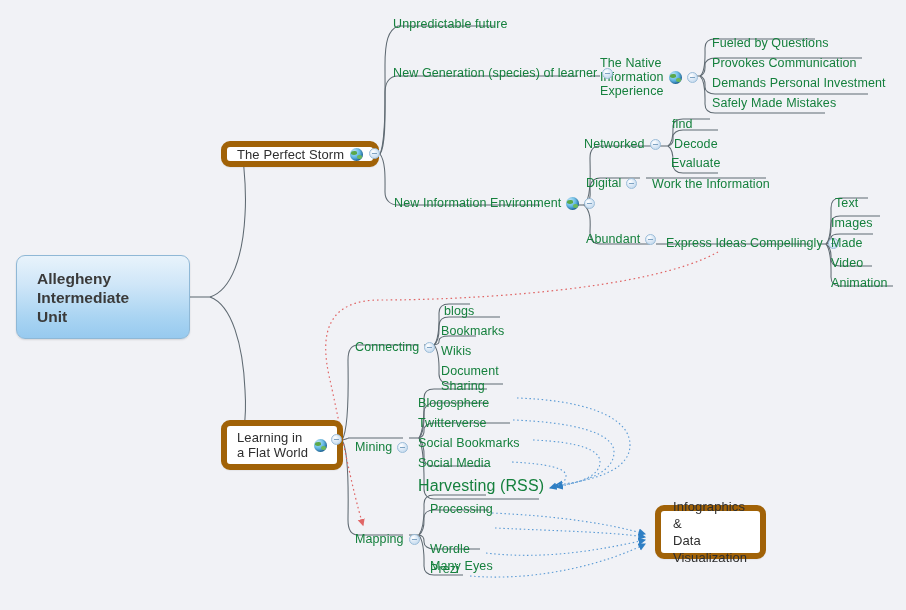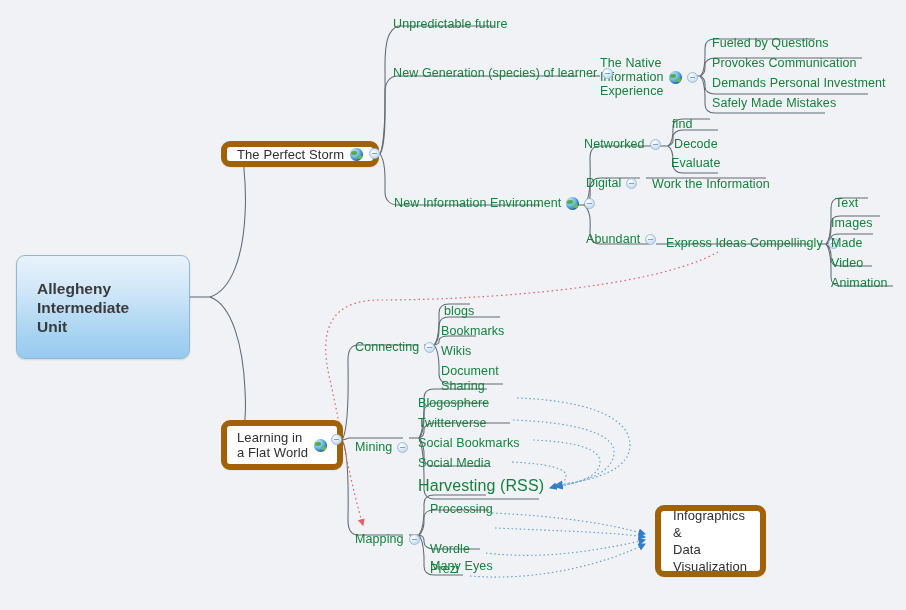--- a/index.html
+++ b/index.html
@@ -42,21 +42,21 @@
     letter-spacing: 0.1px;
   }
   .topic-text.multiline { white-space: normal; }
 
   
   .root-node {
     position: absolute;
     left: 16px;
     top: 255px;
     width: 174px;
-    height: 104px;
+    height: 84px;
     border-radius: 9px;
     border: 1px solid #8fb8d6;
     background: linear-gradient(to bottom, #e8f3fb 0%, #cfe6f8 35%, #a9d4f2 75%, #97caef 100%);
     box-shadow: 0 1px 2px rgba(0,0,0,0.12);
     box-sizing: border-box;
     display: flex;
     align-items: center;
     padding-left: 20px;
   }
   .root-label {
@@ -388,19 +388,19 @@
   <div class="node" style="left:430px; top:522px;margin-top:37px;">
     <span class="topic-text">Many Eyes</span>
   </div>
   <div class="node" style="left:430px; top:542px;">
     <span class="topic-text">Wordle</span>
   </div>
   <div class="node" style="left:430px; top:562px;">
     <span class="topic-text">Prezi</span>
   </div>
 
-  <div class="box-node" style="left:655px; top:505px; width:111px; height:72px; padding:0 12px;">
+  <div class="box-node" style="left:655px; top:505px; width:111px; height:54px; padding:0 12px;">
     <span class="topic-text" style="white-space:pre-line; font-size:13px; line-height:17px;">Infographics &amp;
 Data
 Visualization</span>
   </div>
 
 </div>
 
 </body></html>

